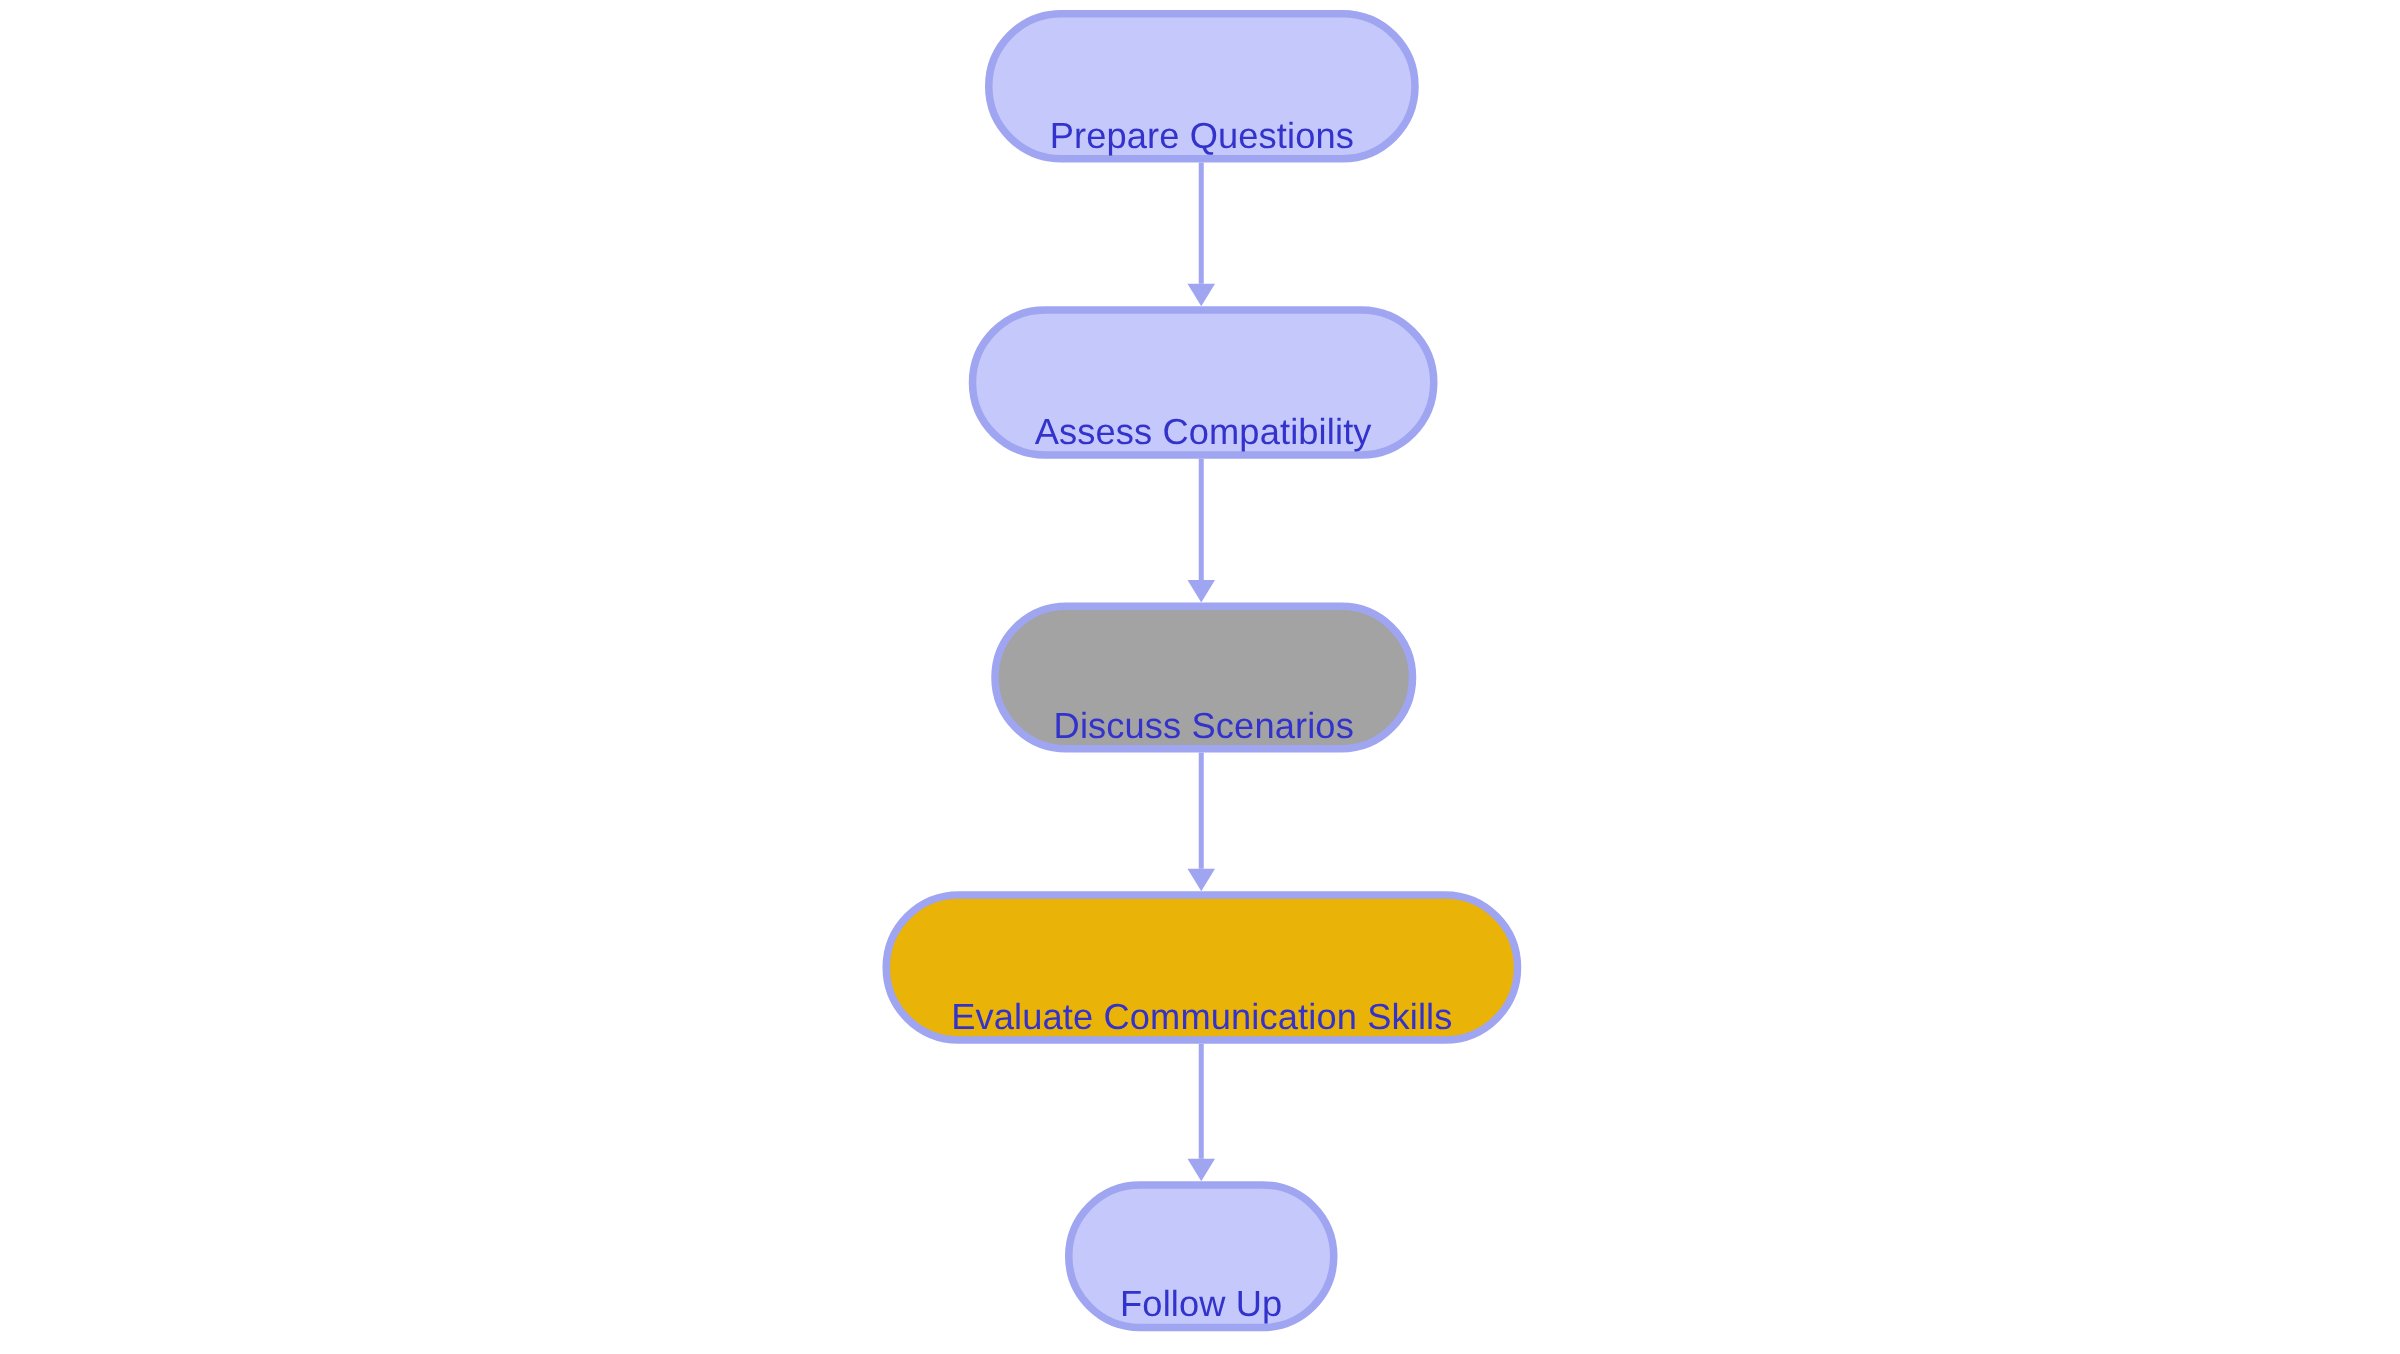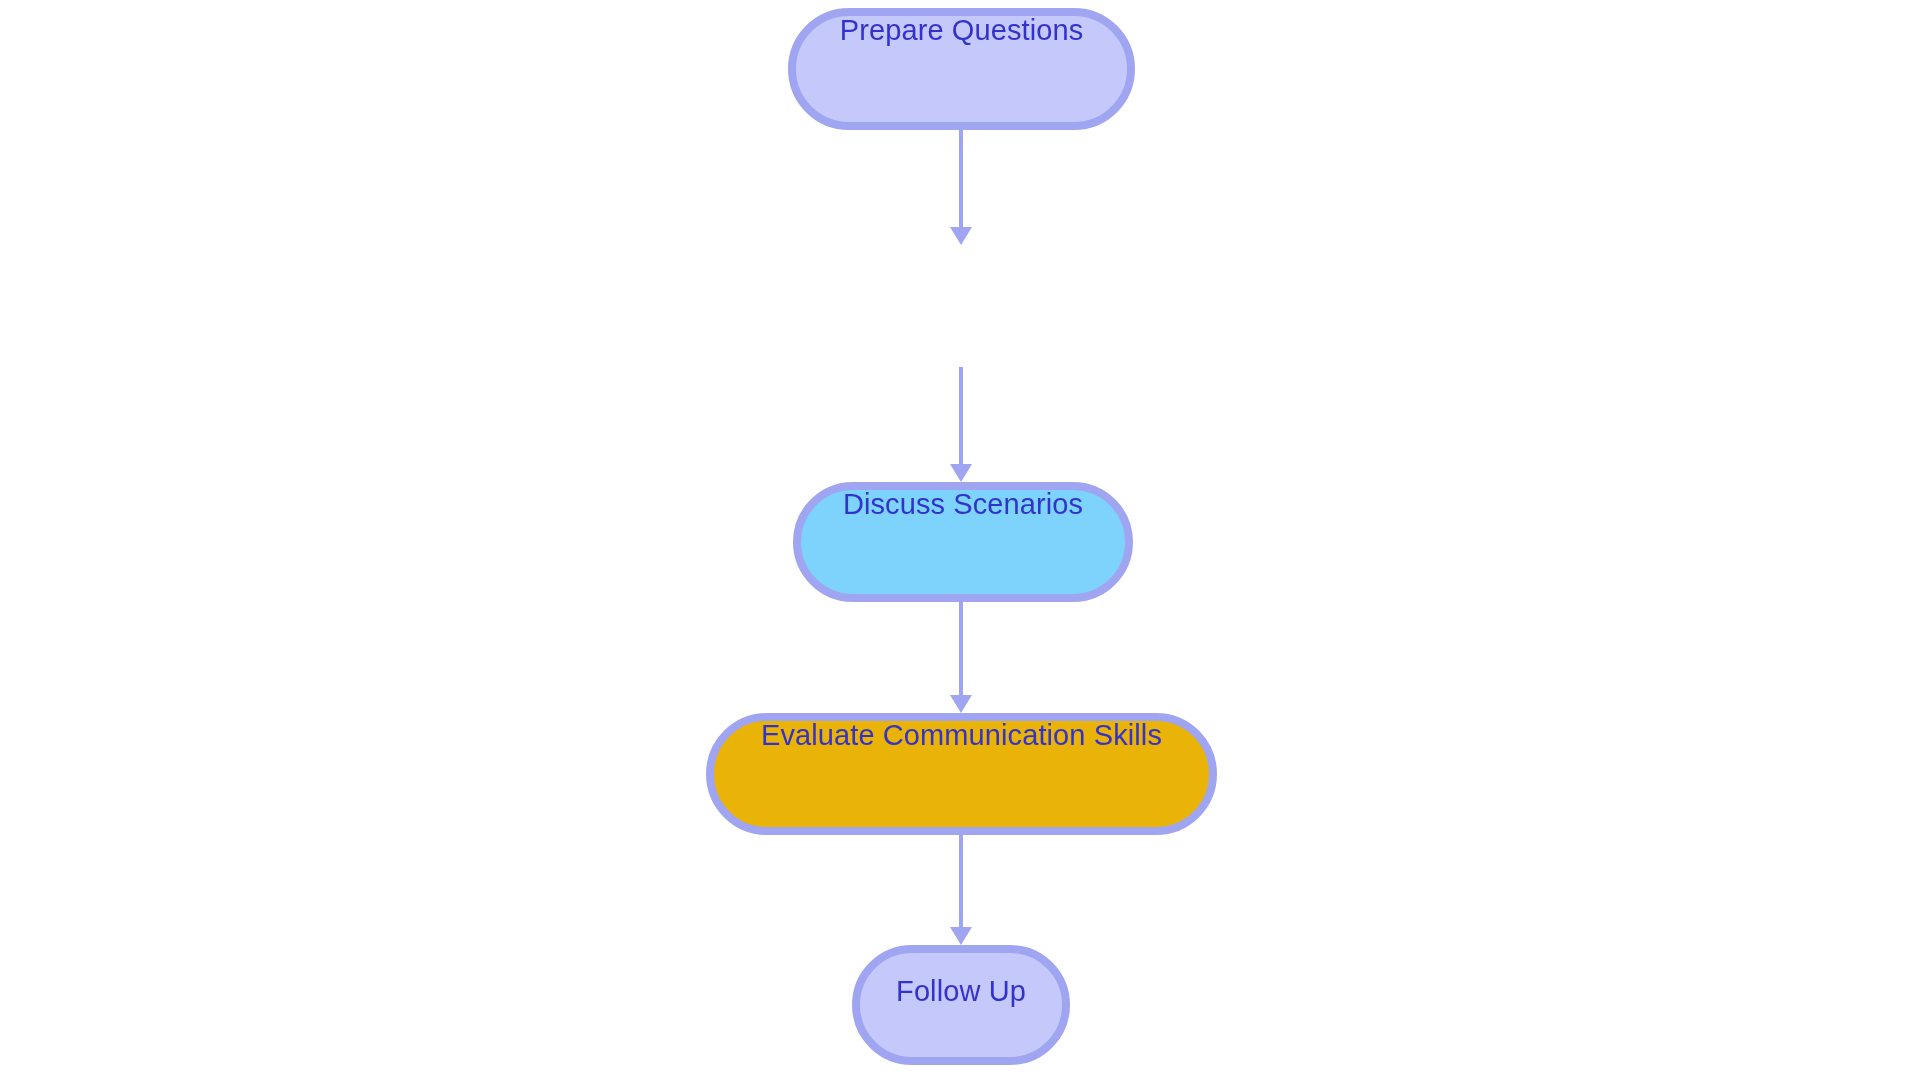--- a/index.html
+++ b/index.html
@@ -19,24 +19,24 @@
     position: relative;
     width: 1920px;
     height: 1083px;
     background: #ffffff;
   }
 
   .flow-node {
     position: absolute;
     box-sizing: border-box;
     display: flex;
-    align-items: flex-start;
+    align-items: flex-end;
     justify-content: center;
     background: #c5c8fa;
-    border: 8px solid #0369a1;
+    border: 6px solid #0369a1;
     border-radius: 999px;
     color: #3333cc;
     font-size: 29px;
     font-weight: 400;
     line-height: 1;
     letter-spacing: 0.1px;
     white-space: nowrap;
     -webkit-font-smoothing: antialiased;
   }
 
@@ -86,21 +86,24 @@
       <div class="edge-line" style="height: 93px; background: rgb(159, 165, 240);"></div>
       <div class="edge-arrowhead" style="top: 93px; border-top-color: rgb(159, 165, 240);"></div>
     </div>
     <div class="flow-edge" style="left: 961px; top: 835px;">
       <div class="edge-line" style="height: 92px; background: rgb(159, 165, 240);"></div>
       <div class="edge-arrowhead" style="top: 92px; border-top-color: rgb(159, 165, 240);"></div>
     </div>
     <div class="flow-node" style="left: 788px; top: 8px; width: 347px; height: 122px; background: rgb(197, 200, 250); border-color: rgb(159, 165, 240);">
       <span class="node-label" style="color: rgb(51, 51, 204);">Prepare Questions</span>
     </div>
-    <div class="flow-node" style="left: 793px; top: 482px; width: 340px; height: 120px; background: #7dd3fc; border-color: rgb(159, 165, 240);">
+    <div class="flow-node" style="left: 775px; top: 245px; width: 375px; height: 122px; background: rgb(197, 200, 250); border-color: rgb(159, 165, 240);">
+      <span class="node-label" style="color: rgb(51, 51, 204);">Assess Compatibility</span>
+    </div>
+    <div class="flow-node" style="left: 793px; top: 482px; width: 340px; height: 120px; background: #a3a3a3; border-color: rgb(159, 165, 240);">
       <span class="node-label" style="color: rgb(51, 51, 204);">Discuss Scenarios</span>
     </div>
     <div class="flow-node" style="left: 706px; top: 713px; width: 511px; height: 122px; background: #eab308; border-color: rgb(159, 165, 240);">
       <span class="node-label" style="color: rgb(51, 51, 204);">Evaluate Communication Skills</span>
     </div>
     <div class="flow-node" style="left: 852px; top: 945px; width: 218px; height: 120px; background: rgb(197, 200, 250); border-color: rgb(159, 165, 240);">
       <span class="node-label" style="color: rgb(51, 51, 204); margin-top: 24px;">Follow Up</span>
     </div>
   </div>
 

